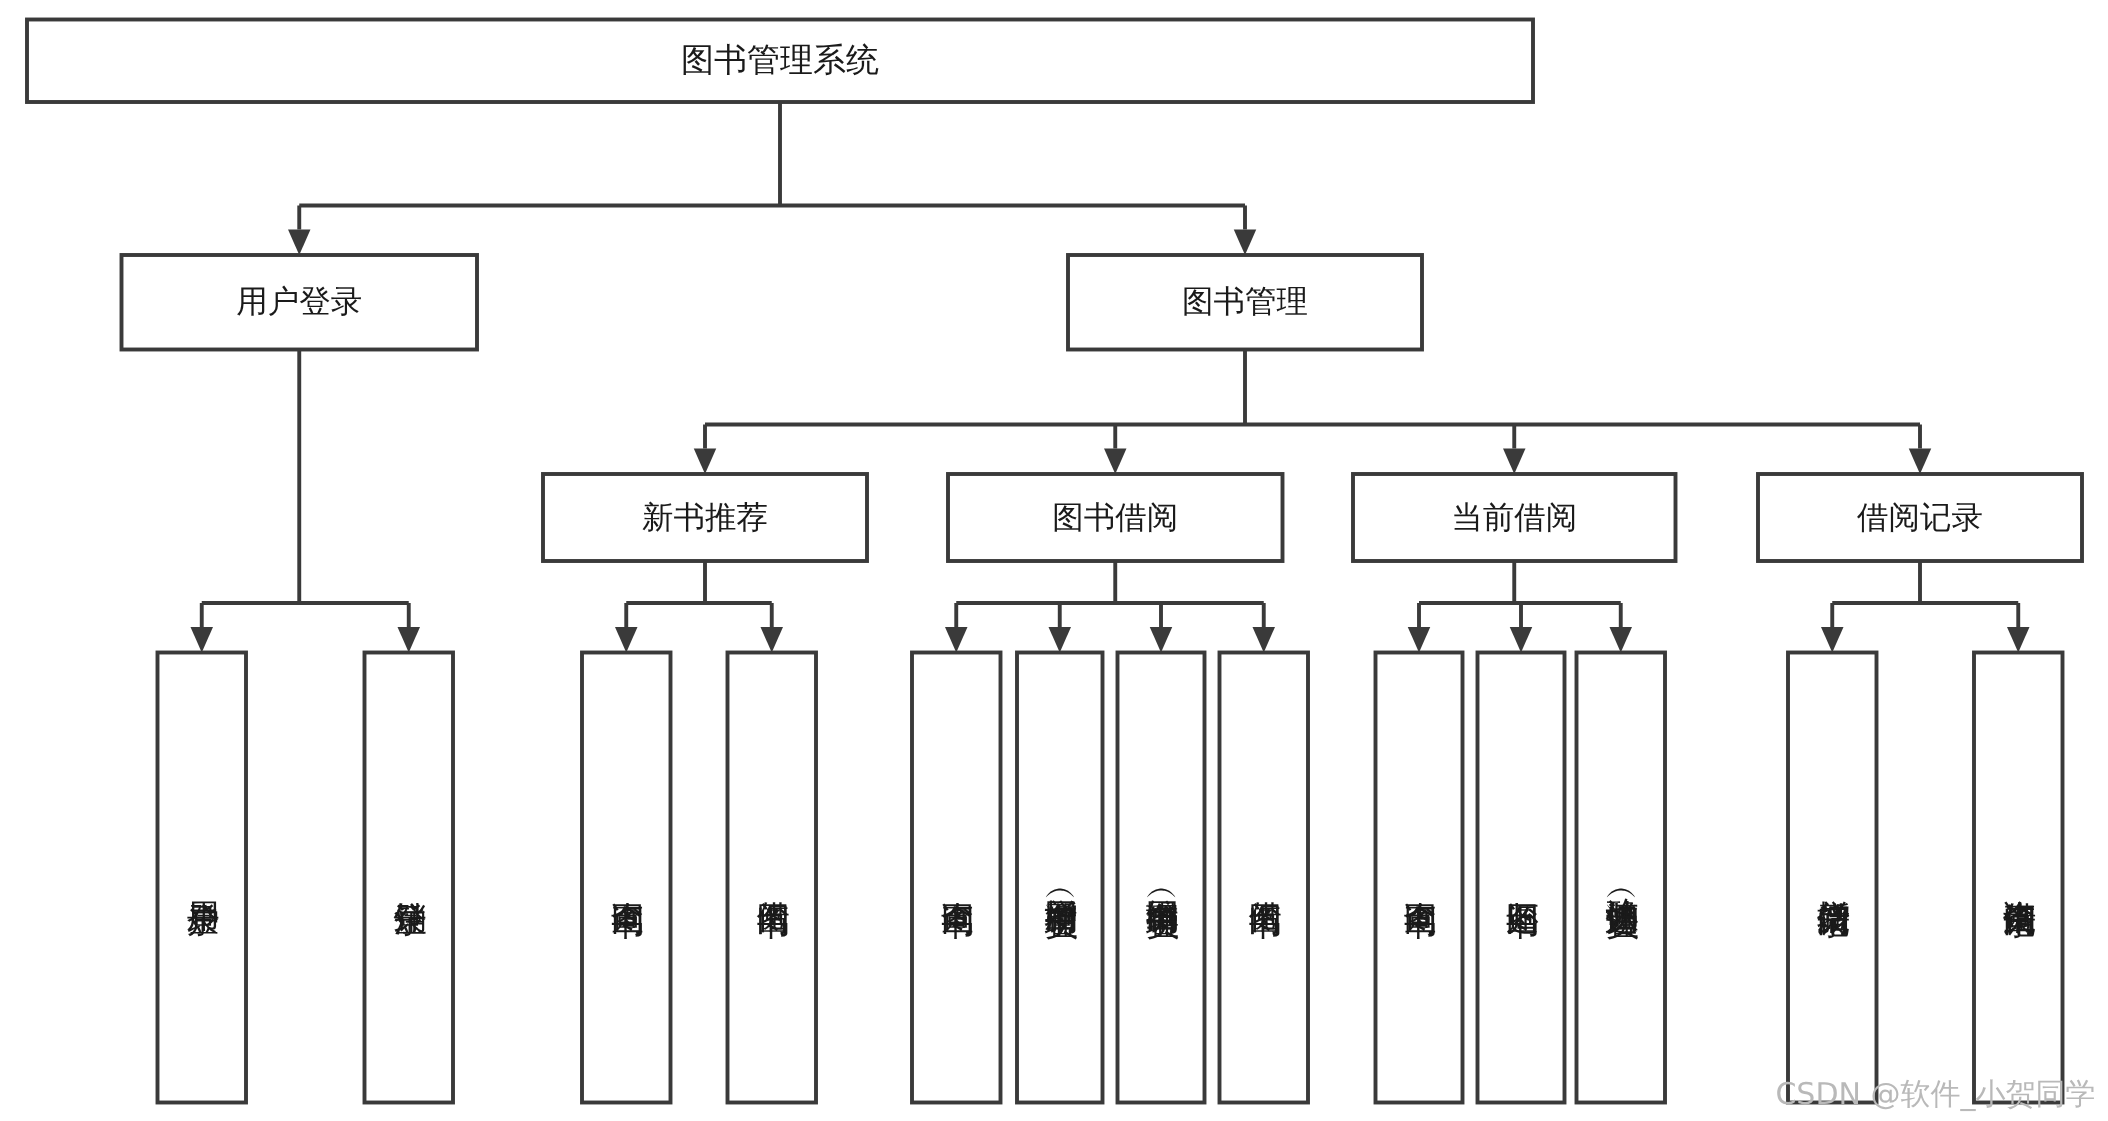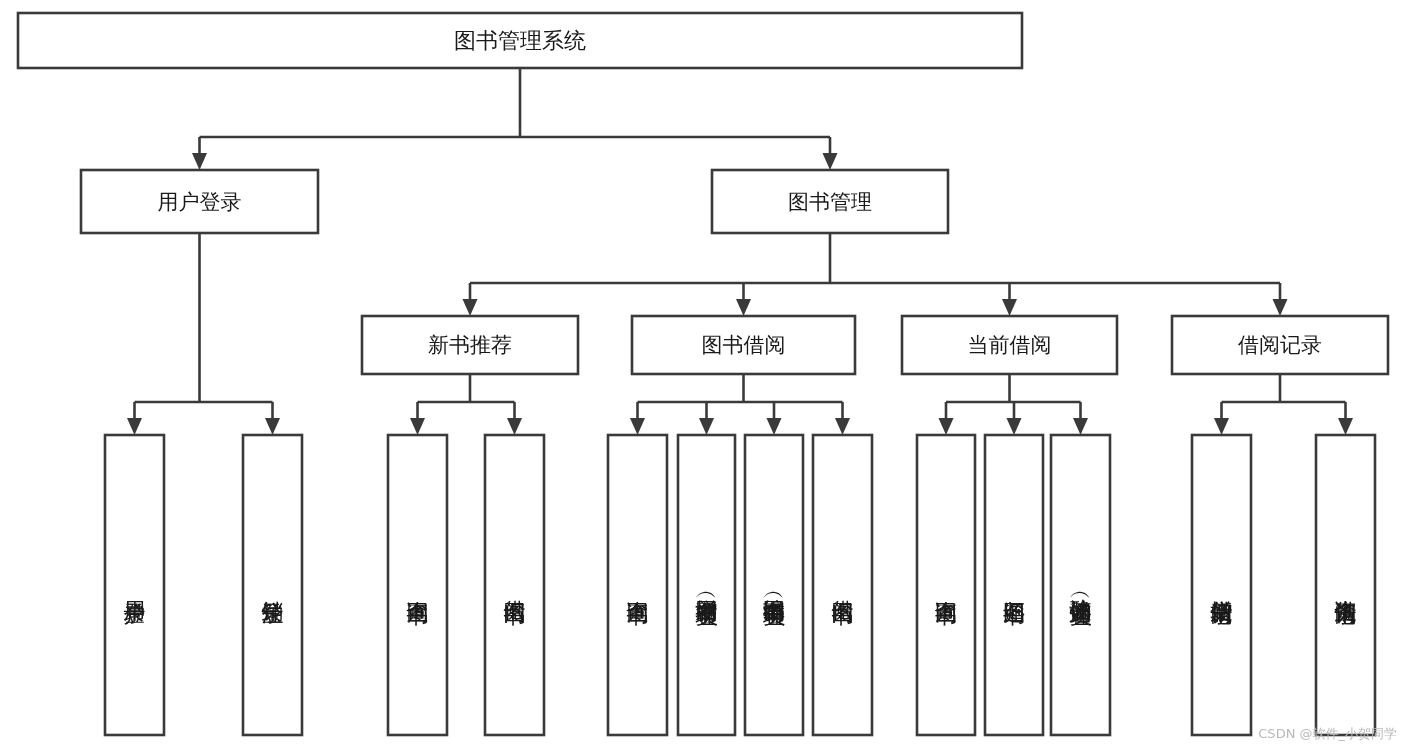--- a/index.html
+++ b/index.html
@@ -67,21 +67,21 @@
   }
   .arrow-head {
     fill: #3a3a3a;
     stroke: none;
   }
   .watermark {
     position: absolute;
     right: 8px;
     bottom: 4px;
     font-family: "DejaVu Sans", "Liberation Sans", sans-serif;
-    font-size: 13px;
+    font-size: 20px;
     color: #b9b9b9;
     white-space: nowrap;
     pointer-events: none;
     margin-left: 41px;
   }
 </style>
 </head>
 <body>
 
 <div id="diagram-root">

